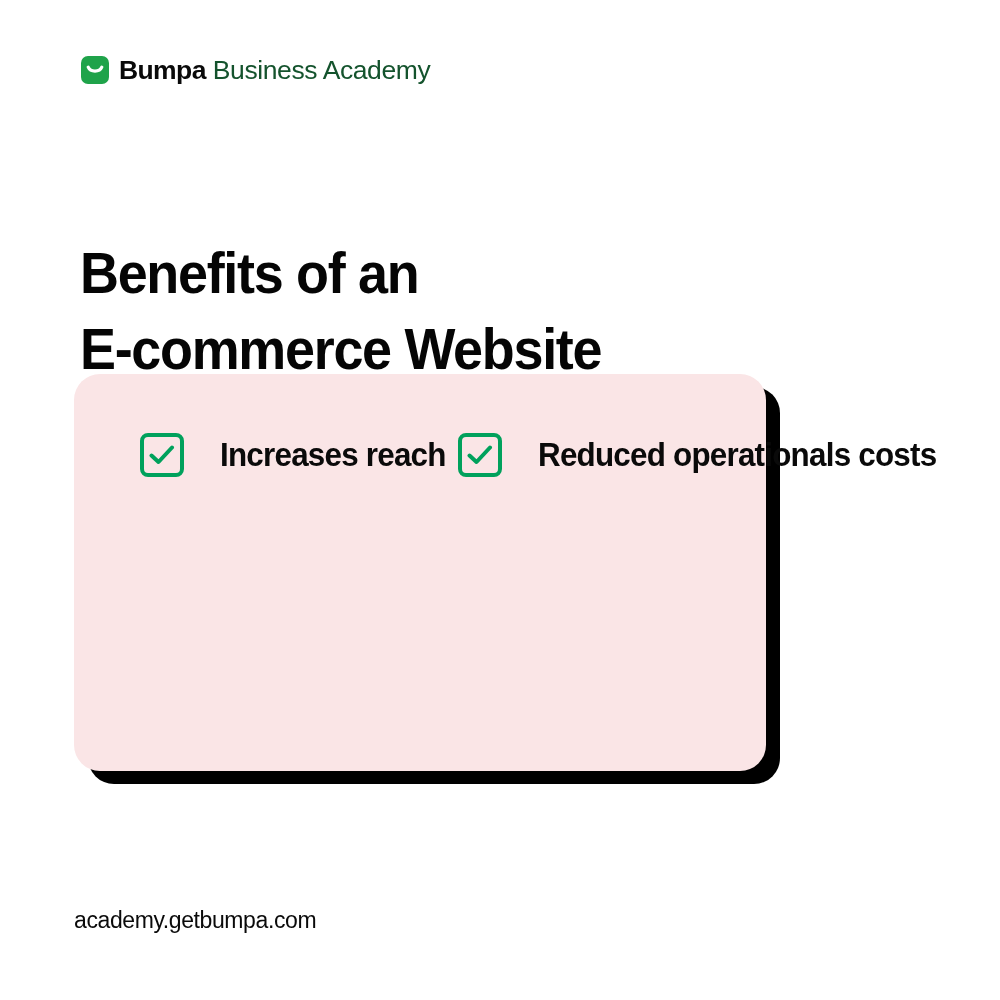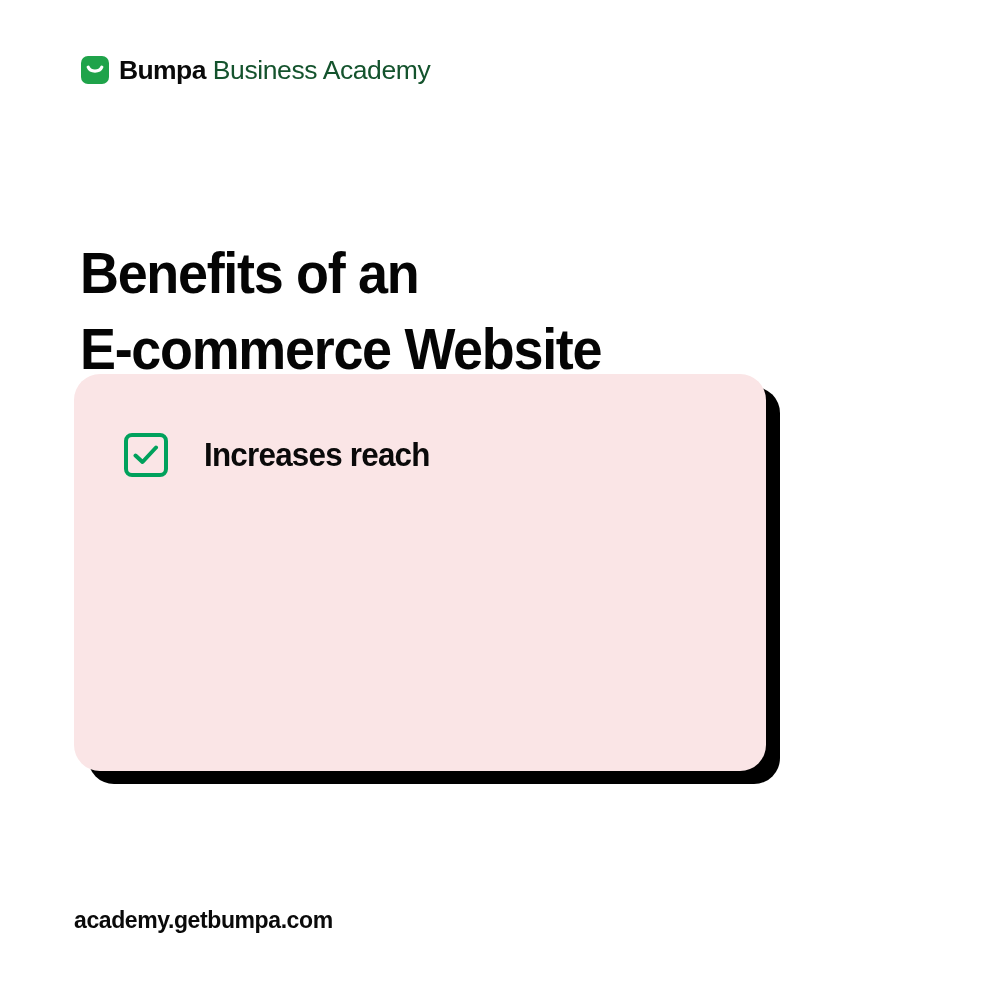--- a/index.html
+++ b/index.html
@@ -100,21 +100,21 @@
     left: 0;
     top: 0;
     width: 692px;
     height: 397px;
     background: #FAE5E6;
     border-radius: 26px;
   }
 
   .benefit-list {
     position: absolute;
-    left: 50px;
+    left: 66px;
     top: 59px;
     display: flex;
     flex-direction: row;
   }
   .benefit-row {
     display: flex;
     align-items: center;
     gap: 36px;
     height: 44px;
   }
@@ -140,21 +140,21 @@
     transform: scaleX(0.95);
     transform-origin: left center;
   }
 
   
   .footer-url {
     position: absolute;
     left: 74px;
     top: 907px;
     font-size: 23px;
-    font-weight: 700;
+    font-weight: 400;
     color: #0a0a0a;
     letter-spacing: -0.4px;
     white-space: nowrap;
   }
 </style>
 </head>
 <body>
 
 <div class="canvas">
 
@@ -182,20 +182,28 @@
 
         <div class="benefit-row">
           <span class="check-box">
             <svg width="26" height="20" viewBox="0 0 26 20" aria-hidden="true">
               <path d="M2.5 10.5 L9.5 17 L23 2.5" stroke="#00A15C" stroke-width="4" stroke-linecap="round" stroke-linejoin="round" fill="none"></path>
             </svg>
           </span>
           <span class="benefit-label">Increases reach</span>
         </div>
 
+        <div class="benefit-row">
+          <span class="check-box">
+            <svg width="26" height="20" viewBox="0 0 26 20" aria-hidden="true">
+              <path d="M2.5 10.5 L9.5 17 L23 2.5" stroke="#00A15C" stroke-width="4" stroke-linecap="round" stroke-linejoin="round" fill="none"></path>
+            </svg>
+          </span>
+          <span class="benefit-label">Reduced operationals costs</span>
+        </div>
 
 
       </div>
     </div>
   </div>
 
   <div class="footer-url">academy.getbumpa.com</div>
 
 </div>
 

